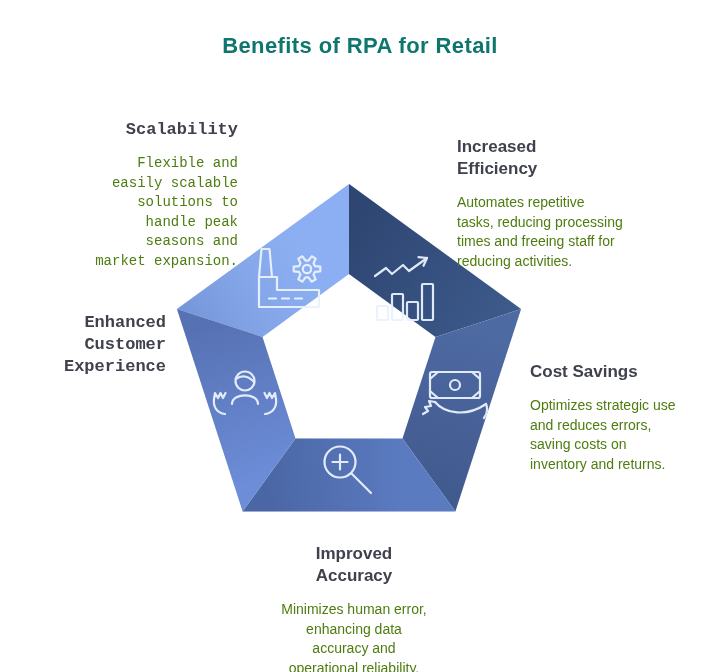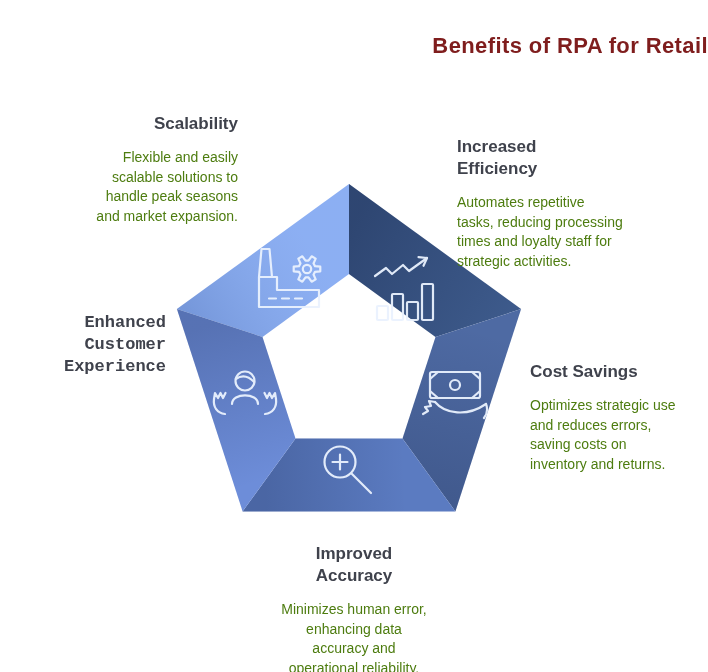--- a/index.html
+++ b/index.html
@@ -3,35 +3,35 @@
 <meta charset="utf-8">
 <style>
   html,body{margin:0;padding:0;}
   body{
     width:708px;height:672px;position:relative;overflow:hidden;
     background:#ffffff;
     font-family:"Liberation Sans", sans-serif;
   }
   .title{
     position:absolute;left:12px;right:0;top:33px;
-    text-align:right;font-size:22px;font-weight:700;
-    letter-spacing:0.4px;color:#7f1d1d;
+    text-align:center;font-size:22px;font-weight:700;
+    letter-spacing:0.4px;color:#0f766e;
   }
   .benefit{position:absolute;}
   .benefit h3{
     margin:0;font-size:17px;font-weight:700;line-height:22px;color:#3F424C;
   }
   .benefit p{
     margin:13px 0 0 0;font-size:14px;line-height:19.5px;color:#4d7c0f;
   }
   .align-right{text-align:right;}
   .align-left{text-align:left;}
   .align-center{text-align:center;}
 
-  .b-scalability{right:470px;top:113px;width:150px;}
+  .b-scalability{right:470px;top:119px;width:150px;font-family:Liberation Mono, monospace;}
   .b-efficiency{left:457px;top:96px;width:168px;margin-top:40px;}
   .b-efficiency h3{max-width:108px;}
   .b-cost{left:530px;top:361px;width:152px;}
   .b-customer{right:542px;top:312px;width:148px;font-family:Liberation Mono, monospace;}
   .b-customer h3{max-width:106px;margin-left:auto;}
   .b-accuracy{left:271px;top:543px;width:166px;}
   .b-accuracy h3{max-width:118px;margin-left:auto;margin-right:auto;}
   .b-accuracy p{width:148px;margin-left:auto;margin-right:auto;}
 
   svg.diagram{position:absolute;left:0;top:0;}
@@ -126,21 +126,21 @@
   </g>
 </svg>
 
 <div class="benefit b-scalability align-right">
   <h3>Scalability</h3>
   <p>Flexible and easily scalable solutions to handle peak seasons and market expansion.</p>
 </div>
 
 <div class="benefit b-efficiency align-left">
   <h3>Increased Efficiency</h3>
-  <p>Automates repetitive tasks, reducing processing times and loyalty staff for strategic activities.</p>
+  <p>Automates repetitive tasks, reducing processing times and freeing staff for reducing activities.</p>
 </div>
 
 <div class="benefit b-cost align-left">
   <h3>Cost Savings</h3>
   <p>Optimizes strategic use and reduces errors, saving costs on inventory and returns.</p>
 </div>
 
 <div class="benefit b-accuracy align-center">
   <h3>Improved Accuracy</h3>
   <p>Minimizes human error, enhancing data accuracy and operational reliability.</p>

